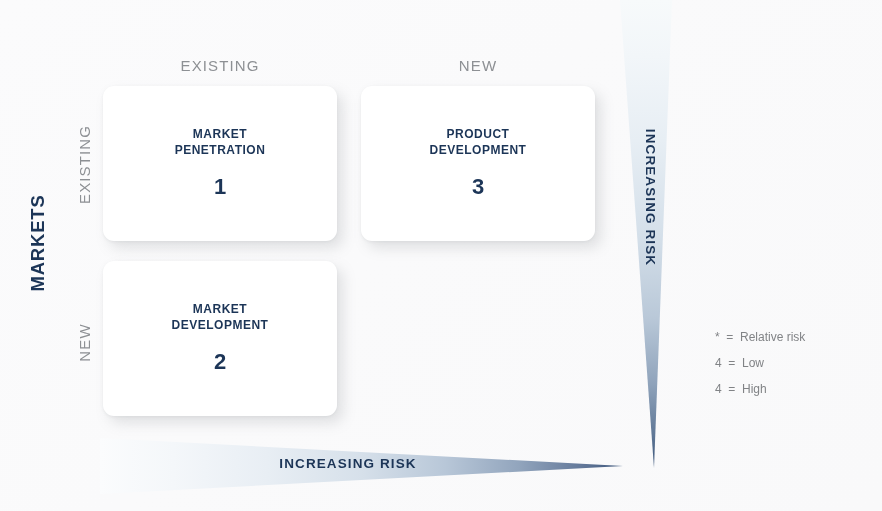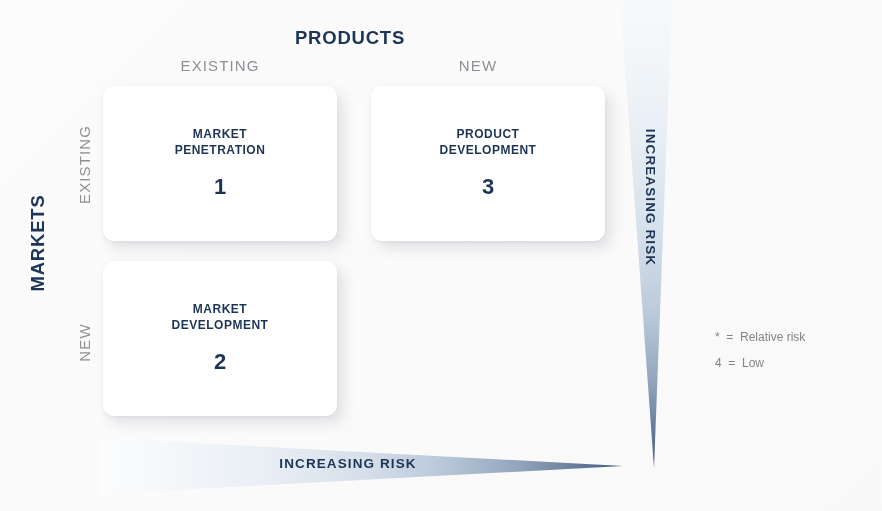--- a/index.html
+++ b/index.html
@@ -80,21 +80,21 @@
     background: #ffffff;
     border-radius: 11px;
     box-shadow: 6px 7px 14px rgba(120,124,130,0.20),
                 0 1px 3px rgba(120,124,130,0.10);
     display: flex;
     flex-direction: column;
     align-items: center;
     justify-content: center;
   }
   .card.q1 { left: 103px; top: 86px; }
-  .card.q3 { left: 371px; top: 86px; }
+  .card.q3 { left: 361px; top: 86px; }
   .card.q2 { left: 103px; top: 261px; }
   .card.q4 { left: 361px; top: 261px; }
 
   .card-title {
     font-size: 12px;
     font-weight: bold;
     letter-spacing: 0.5px;
     color: #1c3557;
     line-height: 1.28;
     text-align: center;
@@ -159,21 +159,20 @@
     font-weight: normal;
   }
   .legend-row { margin-bottom: 12px; white-space: pre; }
   .legend-row:last-child { margin-bottom: 0; }
 </style>
 </head>
 <body>
 
 <div id="stage">
 
-  <div class="axis-title-top">PRODUCTS</div>
 
   <div class="col-label existing">EXISTING</div>
 
   <div class="col-label new">NEW</div>
 
   <div class="axis-title-left">MARKETS</div>
 
   <div class="row-label existing">EXISTING</div>
 
   <div class="row-label new">NEW</div>
@@ -231,15 +230,16 @@
         </linearGradient>
       </defs>
       <polygon points="22,6 545,34 22,62" fill="url(#hgrad)"></polygon>
     </svg>
     <div class="harrow-label">INCREASING RISK</div>
   </div>
 
   <div class="legend">
     <div class="legend-row">*  =  Relative risk</div>
     <div class="legend-row">4  =  Low</div>
+    <div class="legend-row">4  =  High</div>
   </div>
 
 </div>
 
 </body></html>

